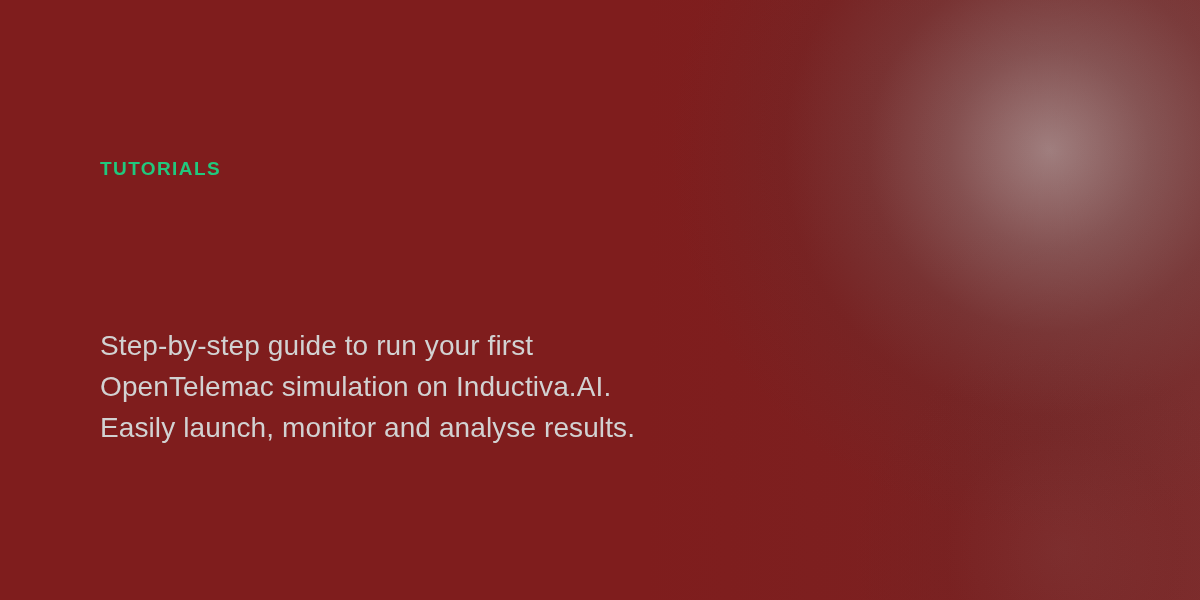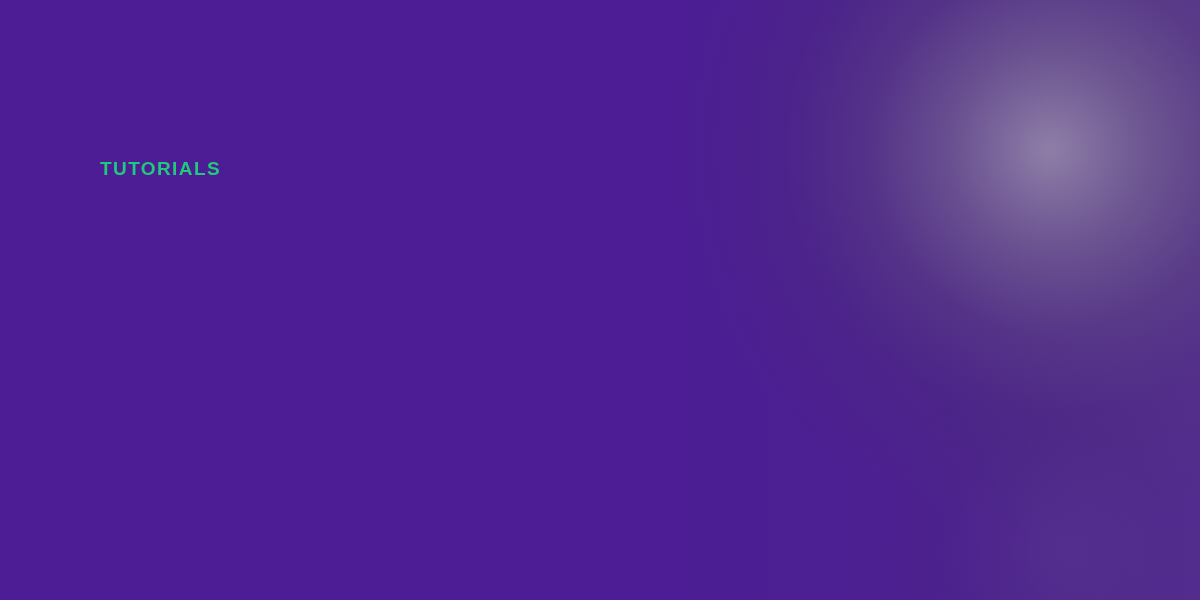--- a/index.html
+++ b/index.html
@@ -5,21 +5,21 @@
   html, body {
     margin: 0;
     padding: 0;
     background: #0d0d0d;
   }
   #hero-banner {
     position: relative;
     width: 1200px;
     height: 600px;
     overflow: hidden;
-    background-color: #4c1d95;
+    background-color: #7f1d1d;
     font-family: "Liberation Sans", sans-serif;
     -webkit-font-smoothing: antialiased;
   }
   
   #glow-top-right {
     position: absolute;
     top: -230px;
     right: -230px;
     width: 760px;
     height: 760px;
@@ -111,15 +111,20 @@
 
   <div id="glow-top-right"></div>
   <div id="glow-right-sheen"></div>
   <div id="glow-bottom-right"></div>
 
   <div id="content">
 
     <div id="eyebrow">TUTORIALS</div>
 
 
+    <div id="subtitle">
+      <span class="line">Step-by-step guide to run your first</span>
+      <span class="line">OpenTelemac simulation on Inductiva.AI.</span>
+      <span class="line">Easily launch, monitor and analyse results.</span>
+    </div>
 
   </div>
 </div>
 
 </body></html>

